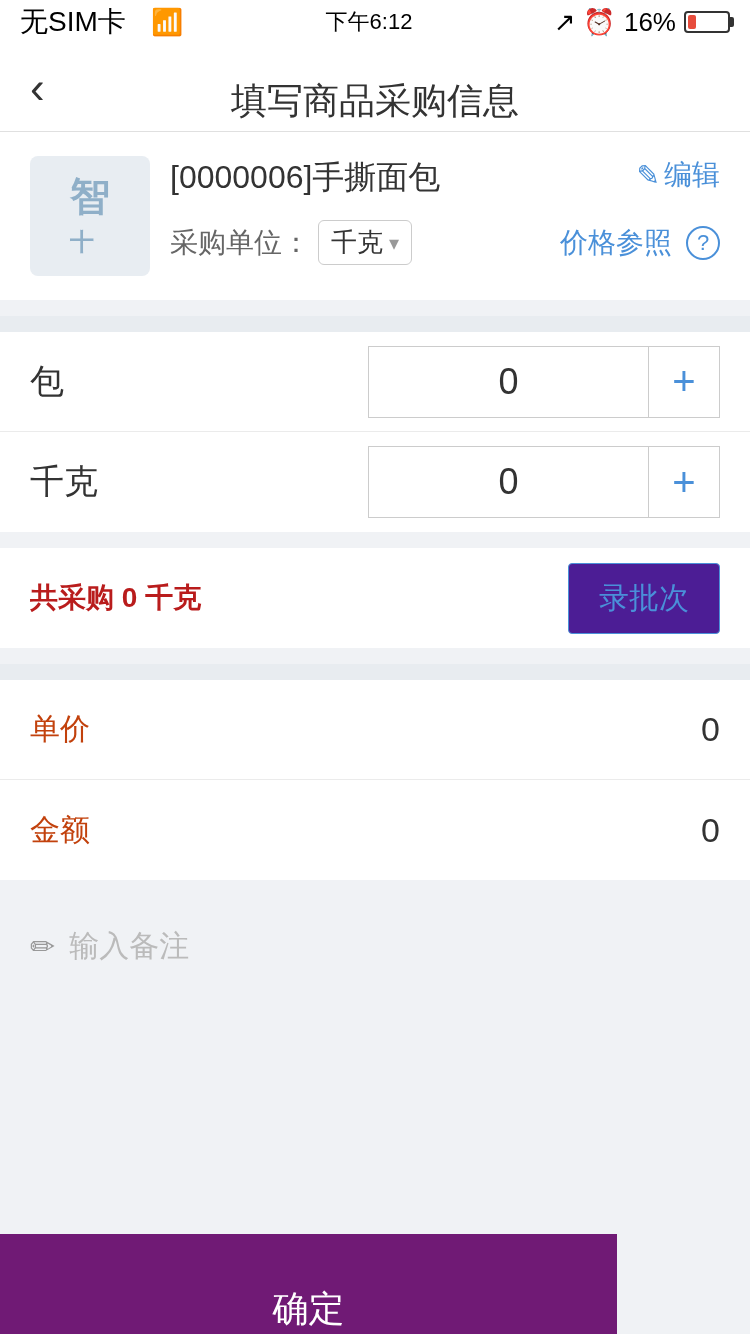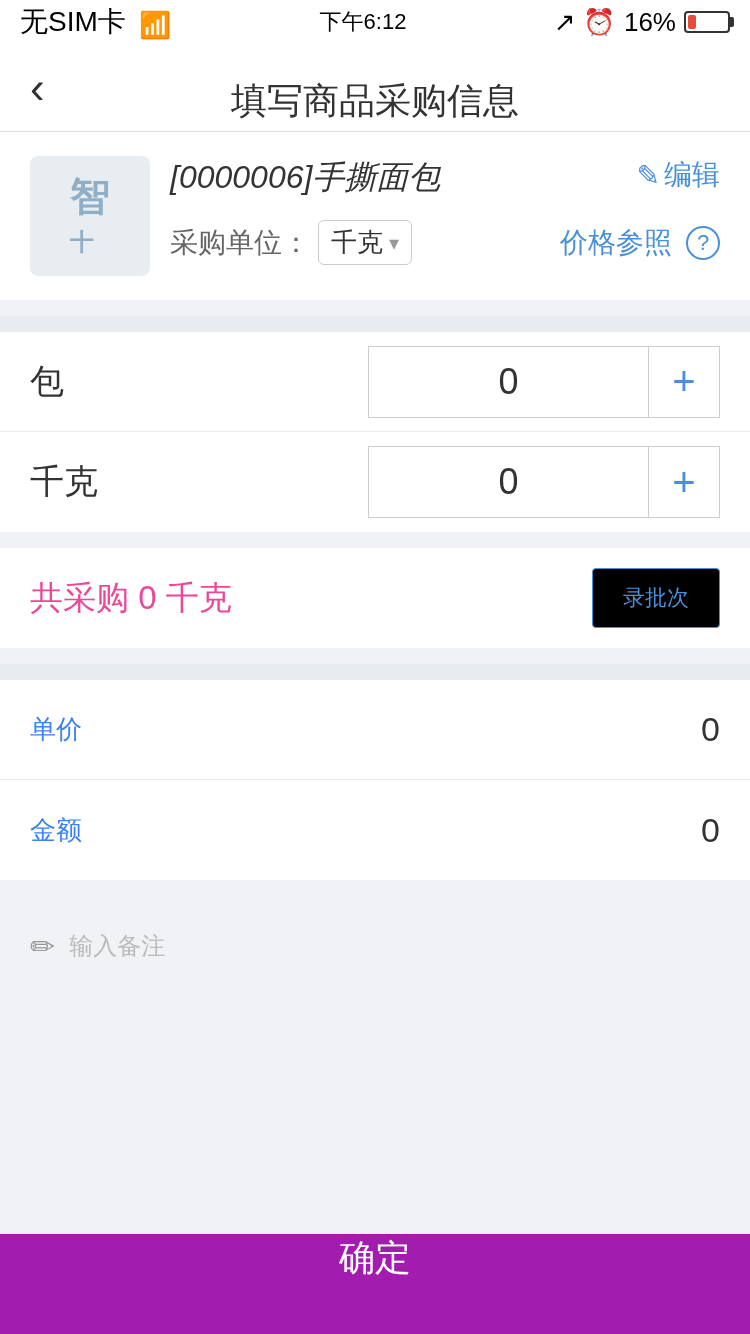--- a/index.html
+++ b/index.html
@@ -18,21 +18,21 @@
       width: 750px;
       height: 44px;
       background: #fff;
       display: flex;
       align-items: center;
       justify-content: space-between;
       padding: 0 20px;
       font-size: 28px;
       color: #000;
     }
-    .status-left { display: flex; align-items: flex-end; gap: 14px; }
+    .status-left { display: flex; align-items: center; gap: 26px; }
     .status-center { font-weight: 500; font-size: 22px; }
     .status-right { display: flex; align-items: center; gap: 8px; font-size: 26px; }
     .battery-icon {
       display: inline-flex;
       align-items: center;
       gap: 2px;
     }
     .battery-body {
       width: 46px;
       height: 22px;
@@ -114,21 +114,20 @@
     .product-name-row {
       display: flex;
       justify-content: space-between;
       align-items: flex-start;
       margin-bottom: 20px;
     }
     .product-name {
       font-size: 32px;
       color: #333;
       font-weight: 500;
-      font-style: italic;
     }
     .edit-btn {
       color: #4a90d9;
       font-size: 28px;
       display: flex;
       align-items: center;
       gap: 4px;
       cursor: pointer;
     }
     .unit-row {
@@ -227,81 +226,82 @@
     .summary-row {
       background: #fff;
       display: flex;
       align-items: center;
       justify-content: space-between;
       padding: 0 30px;
       height: 100px;
       margin-bottom: 16px;
     }
     .summary-text {
-      font-size: 33px;
-      color: #ec4899;
+      font-size: 28px;
+      color: #b91c1c;
+      font-weight: bold;
     }
     .batch-btn {
       border: 1px solid #4a90d9;
       color: #4a90d9;
-      background: #000000;
+      background: #4c1d95;
       padding: 14px 30px;
-      font-size: 22px;
+      font-size: 30px;
       border-radius: 4px;
       cursor: pointer;
     }
 
     
     .price-section {
       background: #fff;
       margin-bottom: 16px;
     }
     .price-row {
       display: flex;
       align-items: center;
       justify-content: space-between;
       padding: 0 30px;
       height: 100px;
       border-bottom: 1px solid #ebebeb;
     }
     .price-row:last-child { border-bottom: none; }
     .price-label {
-      font-size: 26px;
-      color: #3b82f6;
+      font-size: 30px;
+      color: #c2410c;
     }
     .price-value {
       font-size: 34px;
       color: #333;
     }
 
     
     .remark-section {
       background: #f0f2f5;
       padding: 28px 30px;
       display: flex;
       align-items: center;
       gap: 14px;
       min-height: 100px;
     }
     .pencil-icon { font-size: 30px; color: #999; }
     .remark-placeholder {
-      font-size: 24px;
+      font-size: 30px;
       color: #bbb;
     }
 
     
     .confirm-btn-wrap {
       position: fixed;
       bottom: 0;
       left: 0;
-      width: 750px;
+      width: 617px;
       height: 100px;
-      background: #a21caf;
-      display: flex;
-      align-items: flex-start;
+      background: #701a75;
+      display: flex;
+      align-items: flex-end;
       justify-content: center;
       cursor: pointer;
     }
     .confirm-btn-label {
       font-size: 36px;
       color: #fff;
       font-weight: 500;
     }
 
     .page-content {

